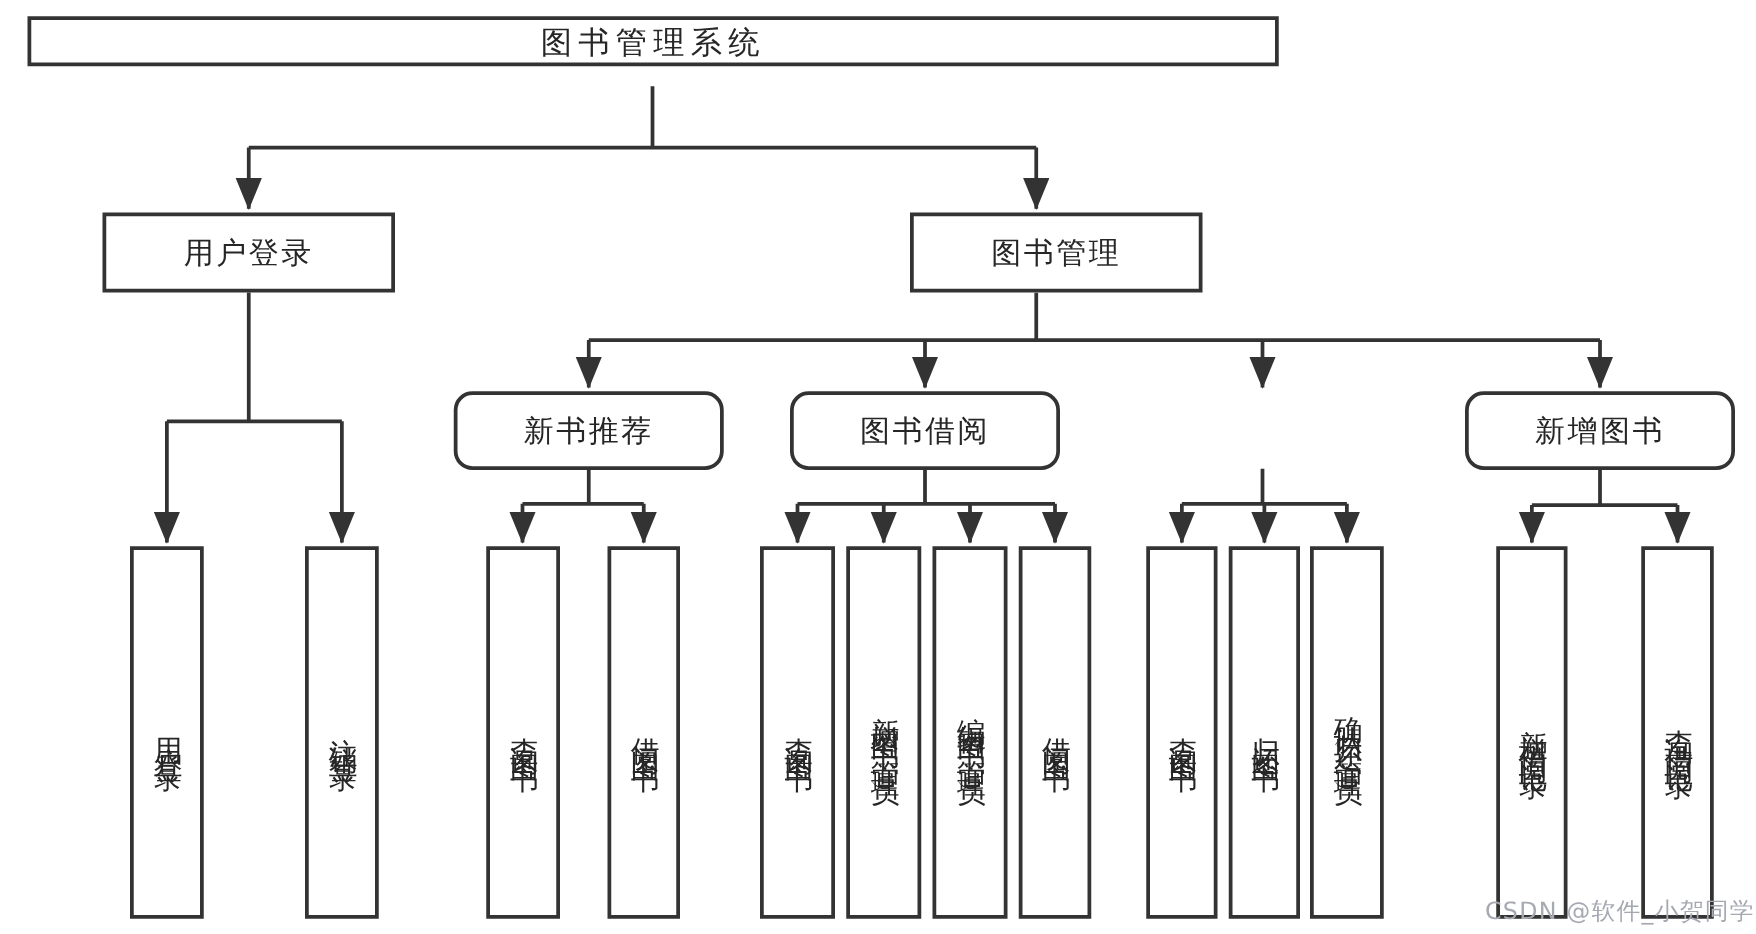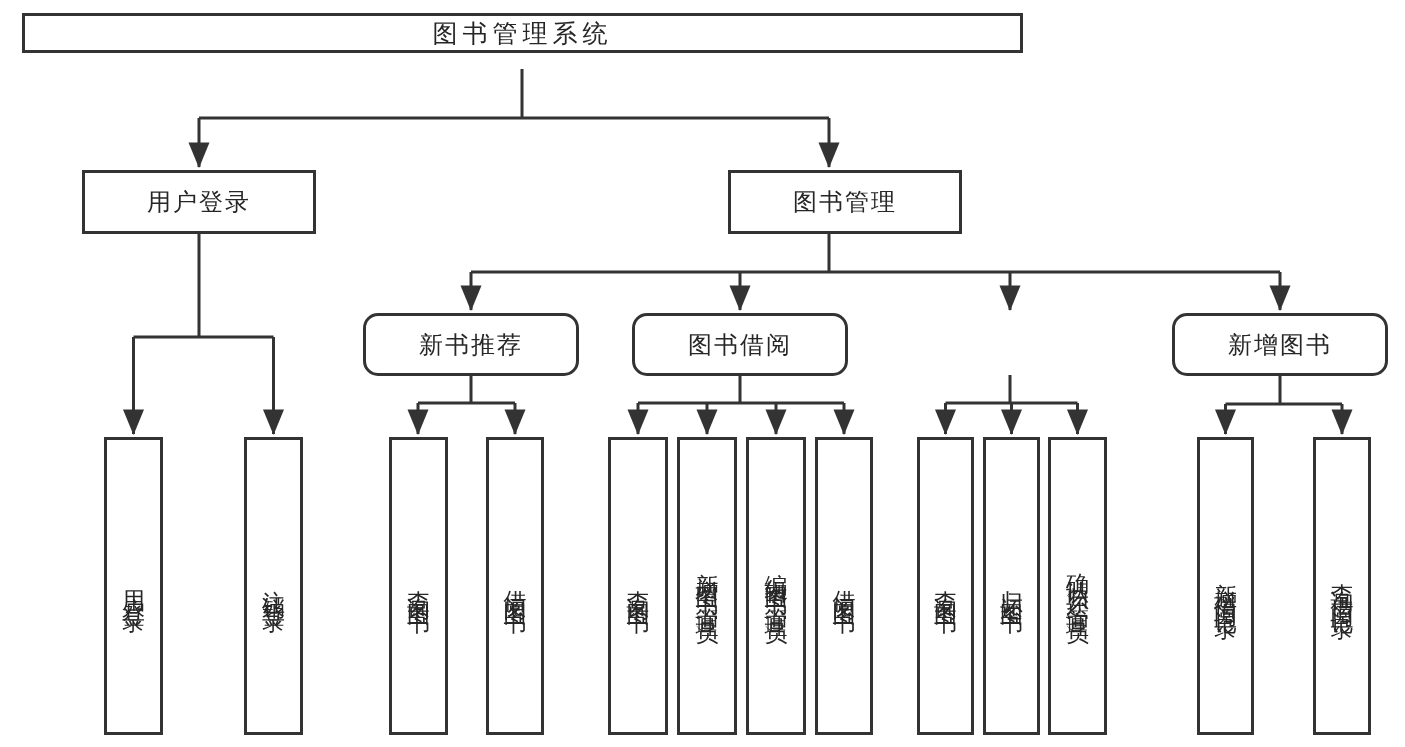--- a/index.html
+++ b/index.html
@@ -173,13 +173,14 @@
     <span class="vtext">确认归还（管理员）</span>
   </div>
 
   <div class="leaf" style="left:1197px;width:57px;">
     <span class="vtext">新增借阅记录</span>
   </div>
   <div class="leaf" style="left:1313px;width:58px;">
     <span class="vtext">查询借阅记录</span>
   </div>
 
+  <div id="watermark">CSDN @软件_小贺同学</div>
 </div>
 
 </body></html>

